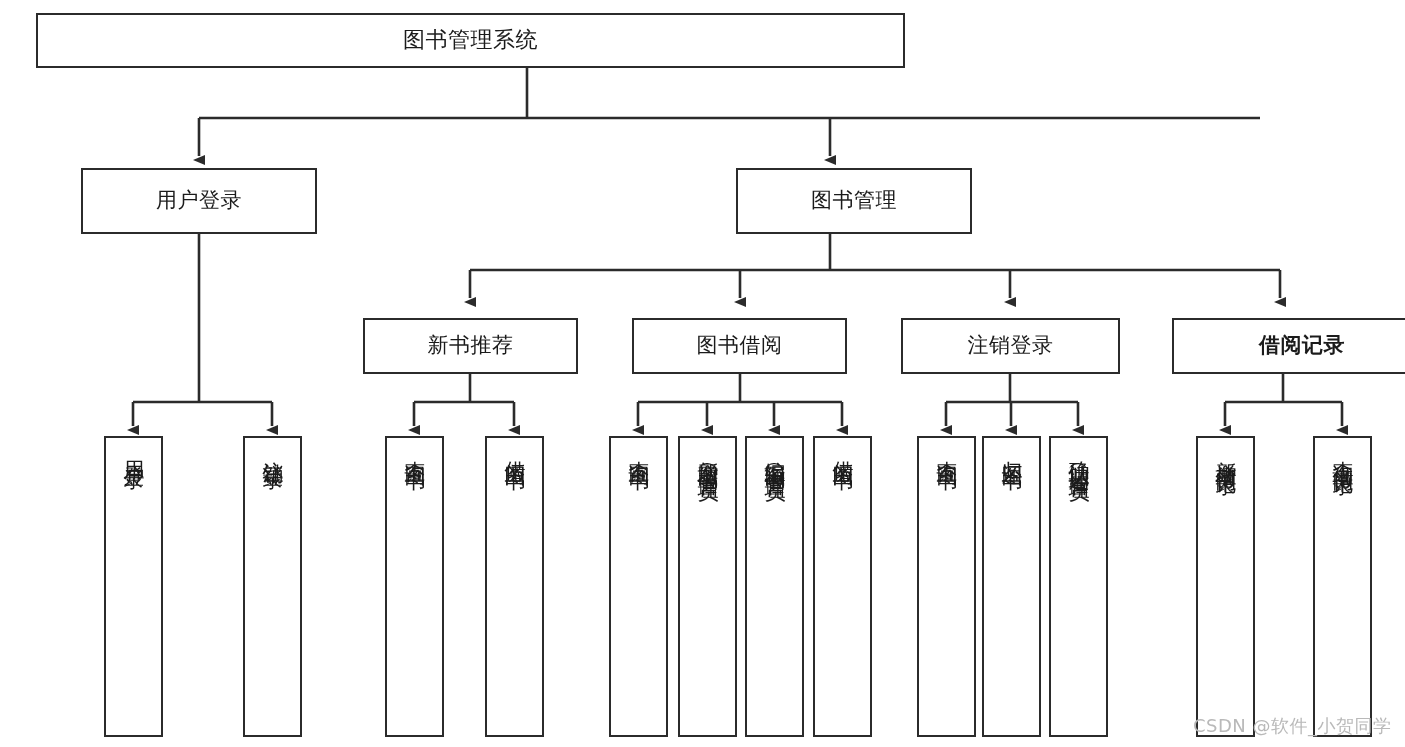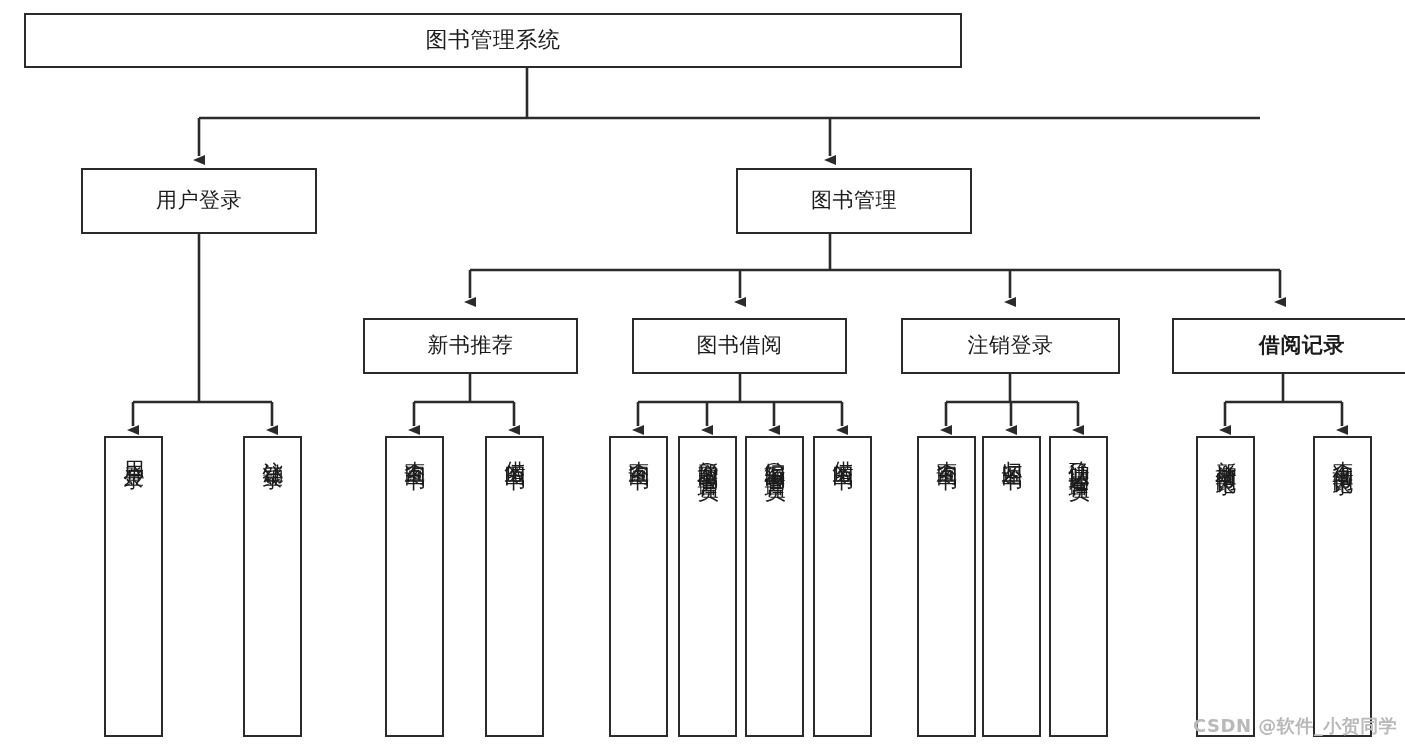--- a/index.html
+++ b/index.html
@@ -36,21 +36,20 @@
     letter-spacing:3px;
     line-height:1;
   }
   .watermark{
     position:absolute;
     color:#b9b9b9;
     font-size:18px;
     white-space:nowrap;
     left:1193px;top:714px;
     letter-spacing:0.5px;
-    font-weight:bold;
   }
 </style>
 </head>
 <body>
 
 <div id="canvas">
 
   <svg class="wires" viewBox="0 0 1405 747" xmlns="http://www.w3.org/2000/svg">
     <defs>
       <marker id="arrow" markerWidth="10" markerHeight="12" refX="1" refY="6" orient="auto" markerUnits="userSpaceOnUse">
@@ -94,21 +93,21 @@
       <path d="M1011,402 L1011,426" marker-end="url(#arrow)"></path>
       <path d="M1078,402 L1078,426" marker-end="url(#arrow)"></path>
 
       <path d="M1283,374 L1283,402"></path>
       <path d="M1225,402 L1342,402"></path>
       <path d="M1225,402 L1225,426" marker-end="url(#arrow)"></path>
       <path d="M1342,402 L1342,426" marker-end="url(#arrow)"></path>
     </g>
   </svg>
 
-  <div class="node h root" style="left:24px;top:13px;width:938px;height:55px;">
+  <div class="node h root" style="left:36px;top:13px;width:869px;height:55px;">
     <span class="lbl">图书管理系统</span>
   </div>
 
   <div class="node h" style="left:81px;top:168px;width:236px;height:66px;">
     <span class="lbl">用户登录</span>
   </div>
   <div class="node h" style="left:736px;top:168px;width:236px;height:66px;">
     <span class="lbl">图书管理</span>
   </div>
 

